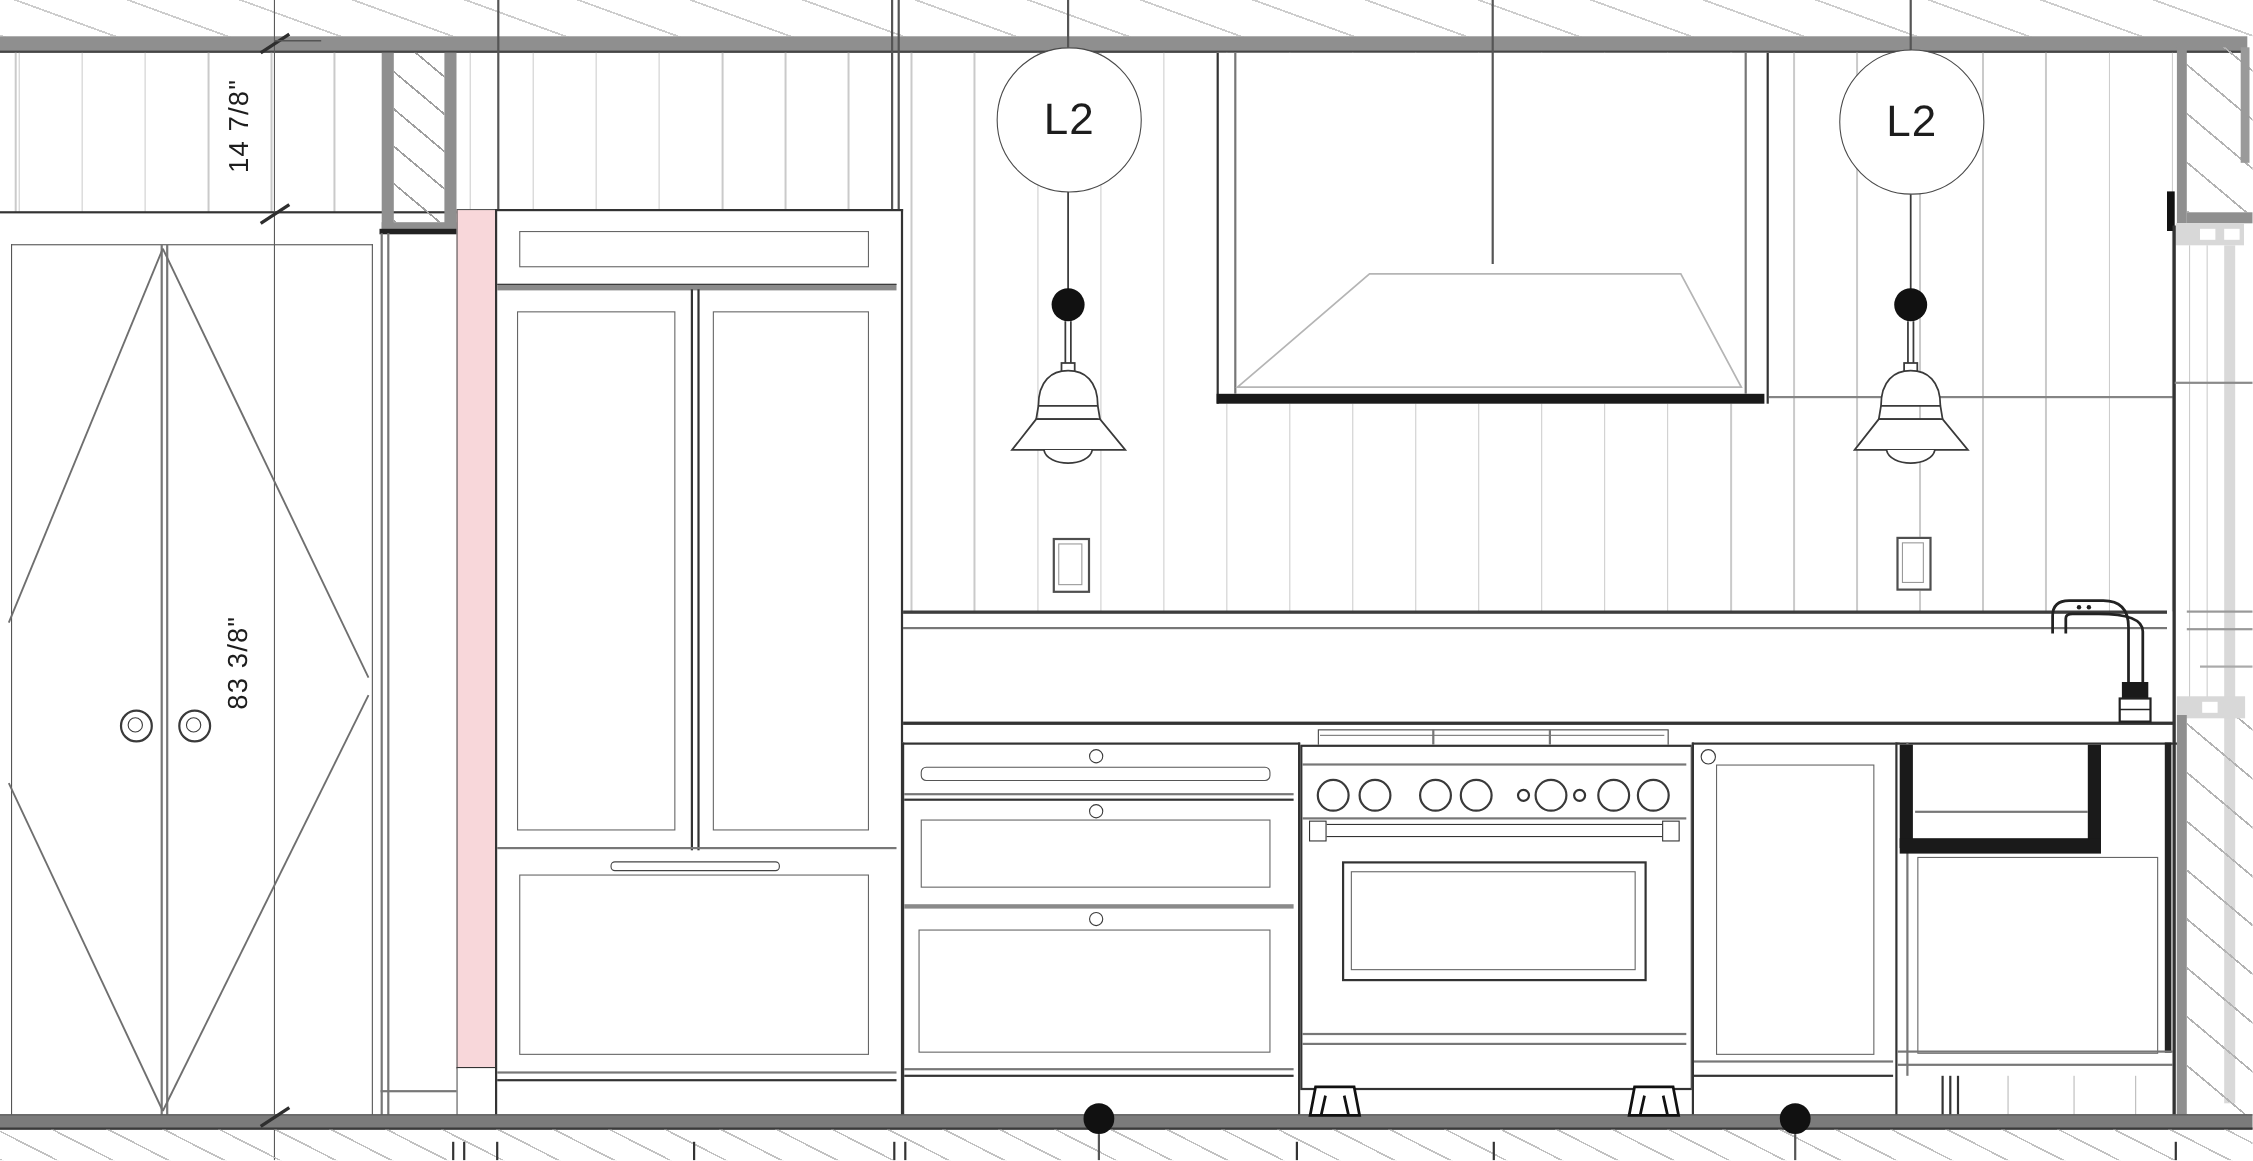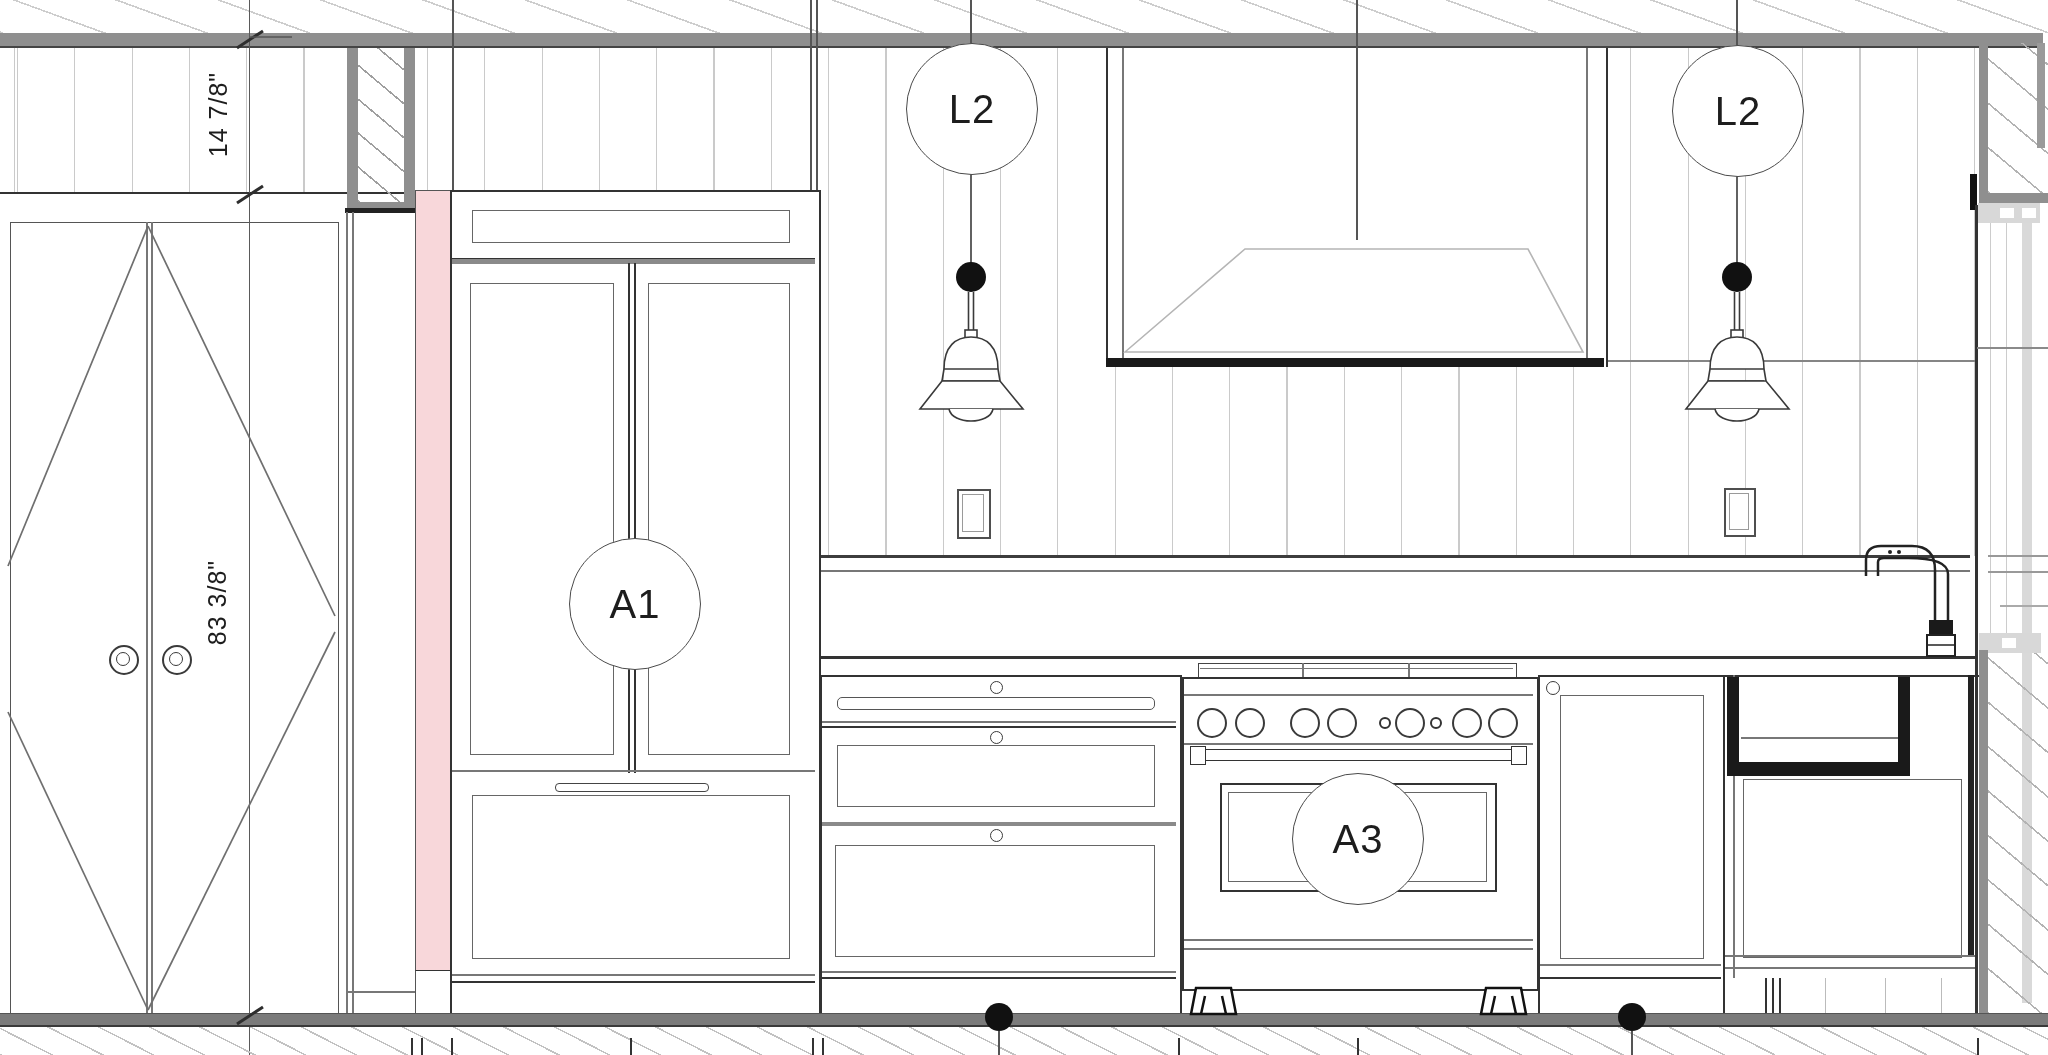--- a/index.html
+++ b/index.html
@@ -257,26 +257,20 @@
       <path d="M1495,996 L1491,1014 M1512,996 L1516,1014" fill="none"></path>
     </g>
   </svg>
 
   <div class="tag" style="left:906px;top:43px;">
     <span>L2</span>
   </div>
   <div class="tag" style="left:1672px;top:45px;">
     <span>L2</span>
   </div>
-  <div class="tag" style="left:569px;top:538px;">
-    <span>A1</span>
-  </div>
-  <div class="tag" style="left:1292px;top:773px;">
-    <span>A3</span>
-  </div>
 
   <div class="dimtext" style="left:158px;top:100px;width:120px;text-align:center;">
     <span>14 7/8"</span>
   </div>
   <div class="dimtext" style="left:157px;top:588px;width:120px;text-align:center;">
     <span>83 3/8"</span>
   </div>
 
 </div>
 

